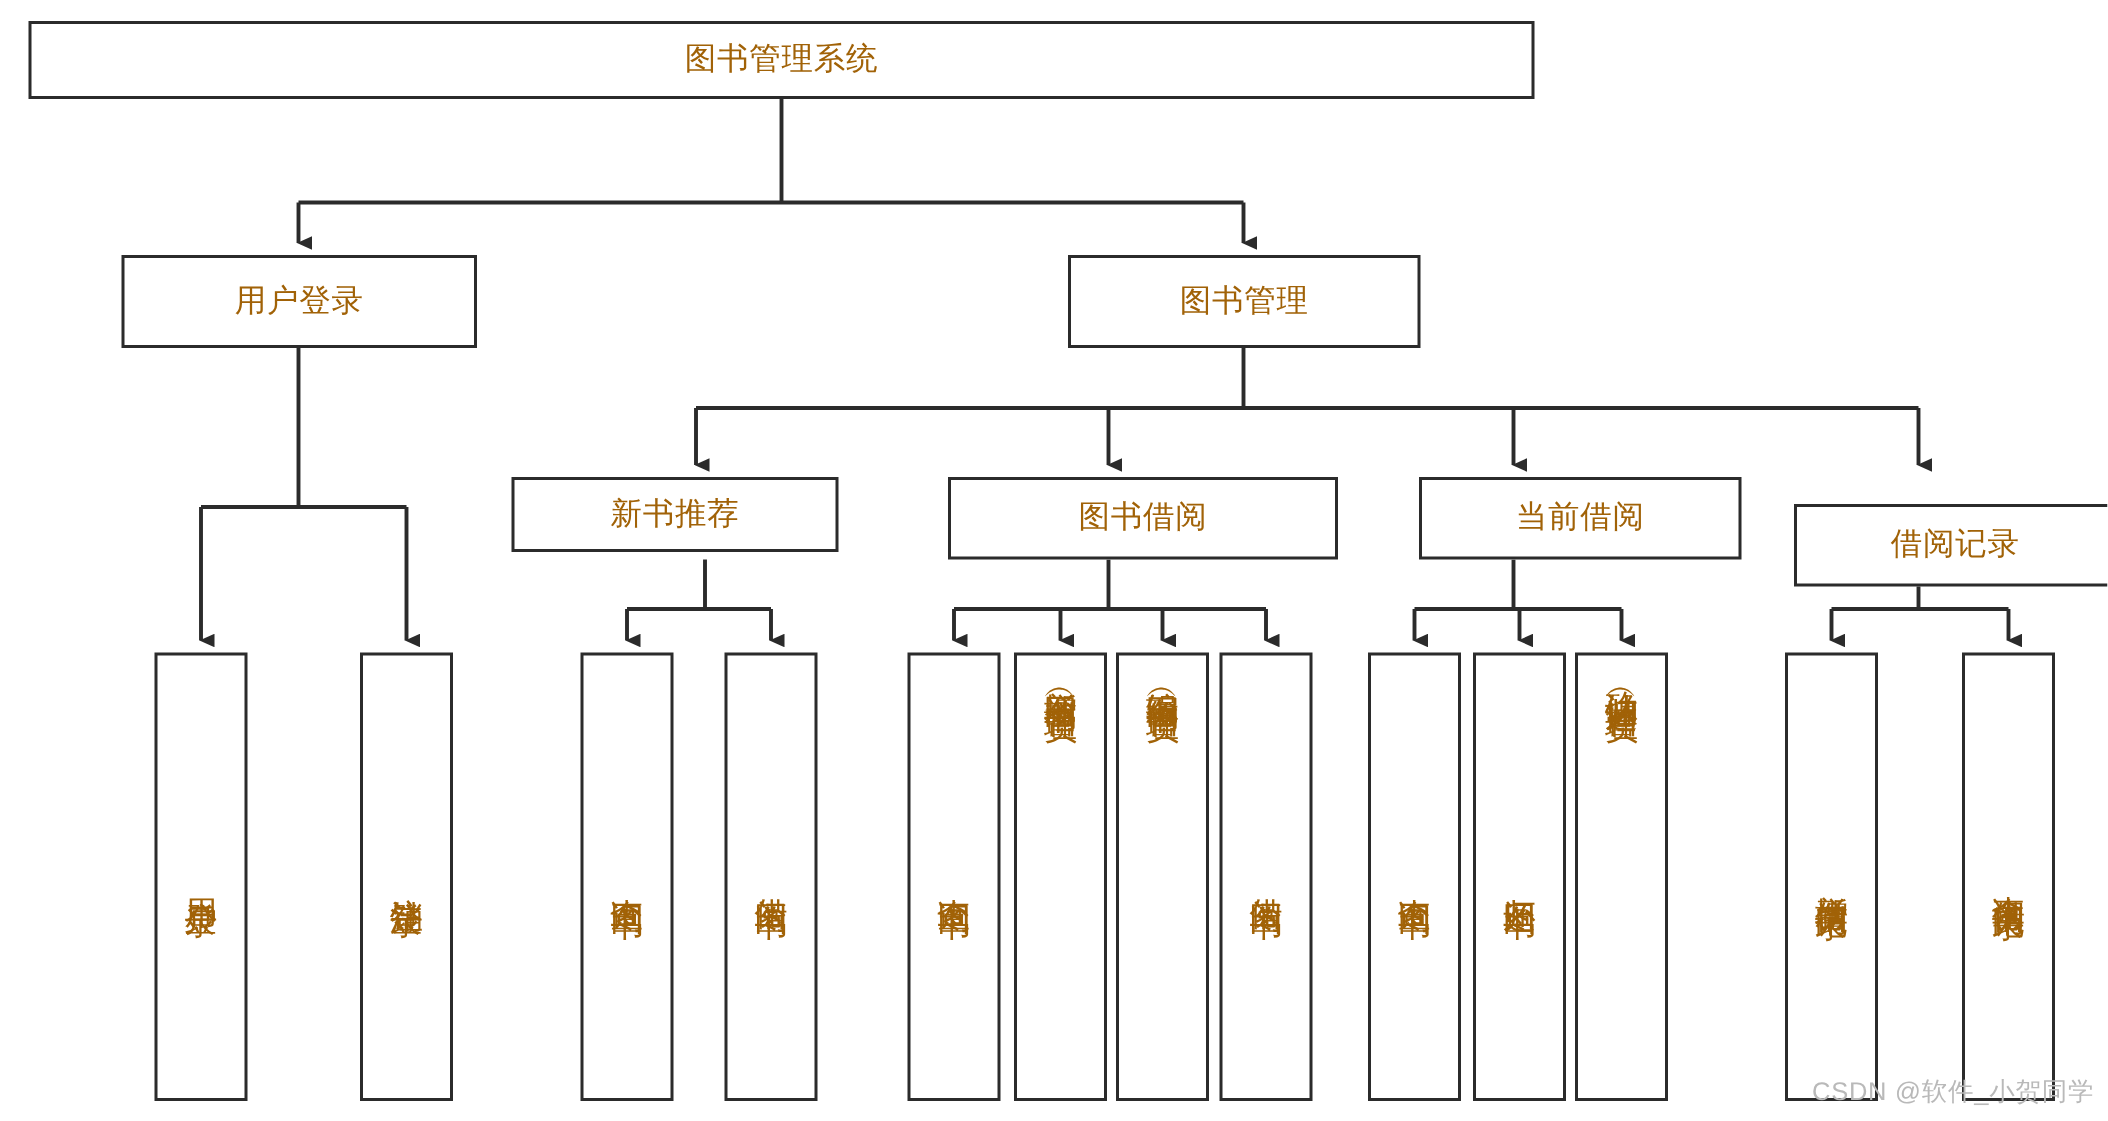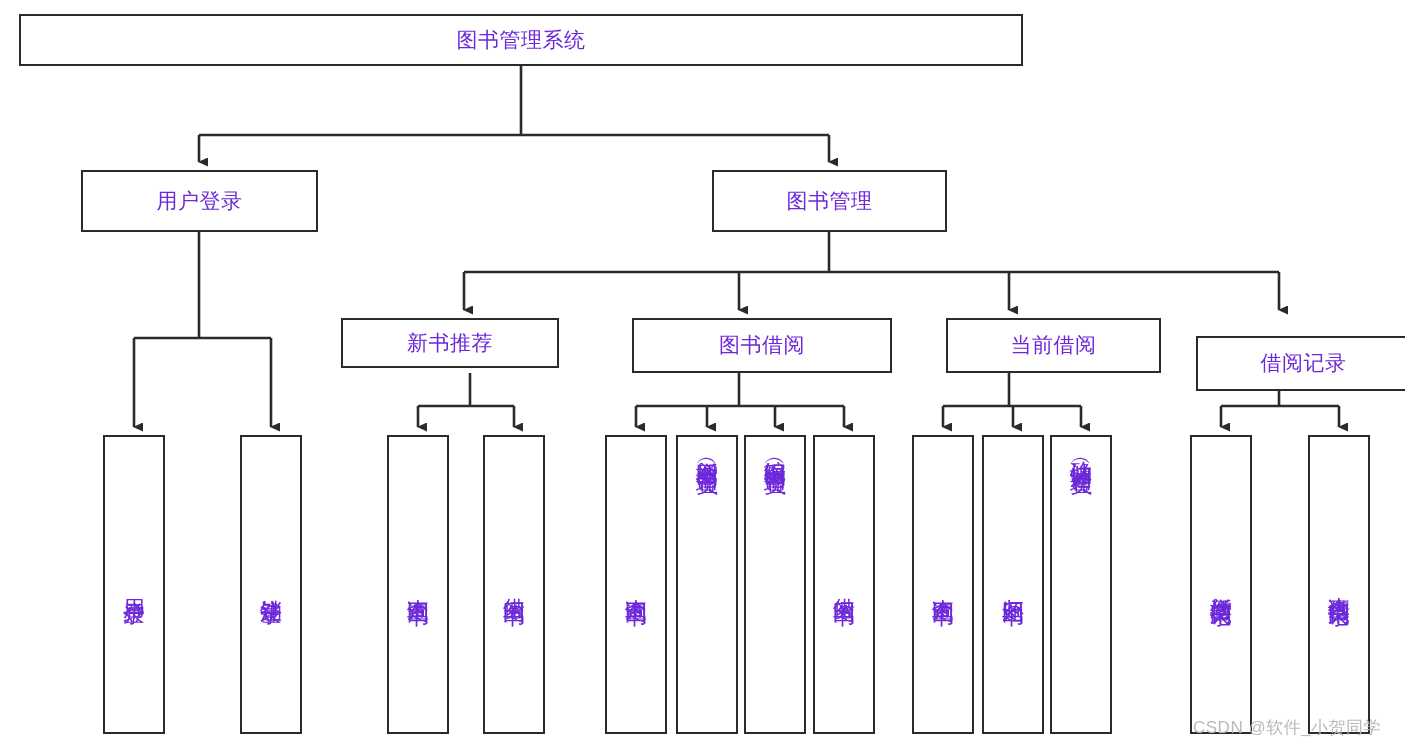--- a/index.html
+++ b/index.html
@@ -27,21 +27,21 @@
     pointer-events: none;
   }
   .node {
     position: absolute;
     box-sizing: border-box;
     background: #ffffff;
     border: 2px solid #2b2b2b;
     display: flex;
     align-items: center;
     justify-content: center;
-    color: #6d28d9;
+    color: #a16207;
     z-index: 3;
   }
   .node .lbl {
     display: block;
     text-align: center;
     line-height: 1.05;
   }
   
   .node.horiz .lbl {
     font-size: 21px;
@@ -67,20 +67,21 @@
     align-items: center;
     padding-top: 0;
   }
   .watermark {
     position: absolute;
     color: #b9b9b9;
     font-size: 17px;
     white-space: nowrap;
     z-index: 5;
     letter-spacing: 0.5px;
+    padding-left: 15px;
   }
 </style>
 </head>
 <body>
 
 <div id="canvas">
 
   <svg id="wires" viewBox="0 0 1405 747" xmlns="http://www.w3.org/2000/svg">
     <defs>
       <marker id="arrowhead" markerWidth="9" markerHeight="10" refX="4.5" refY="9" orient="auto" markerUnits="userSpaceOnUse">

